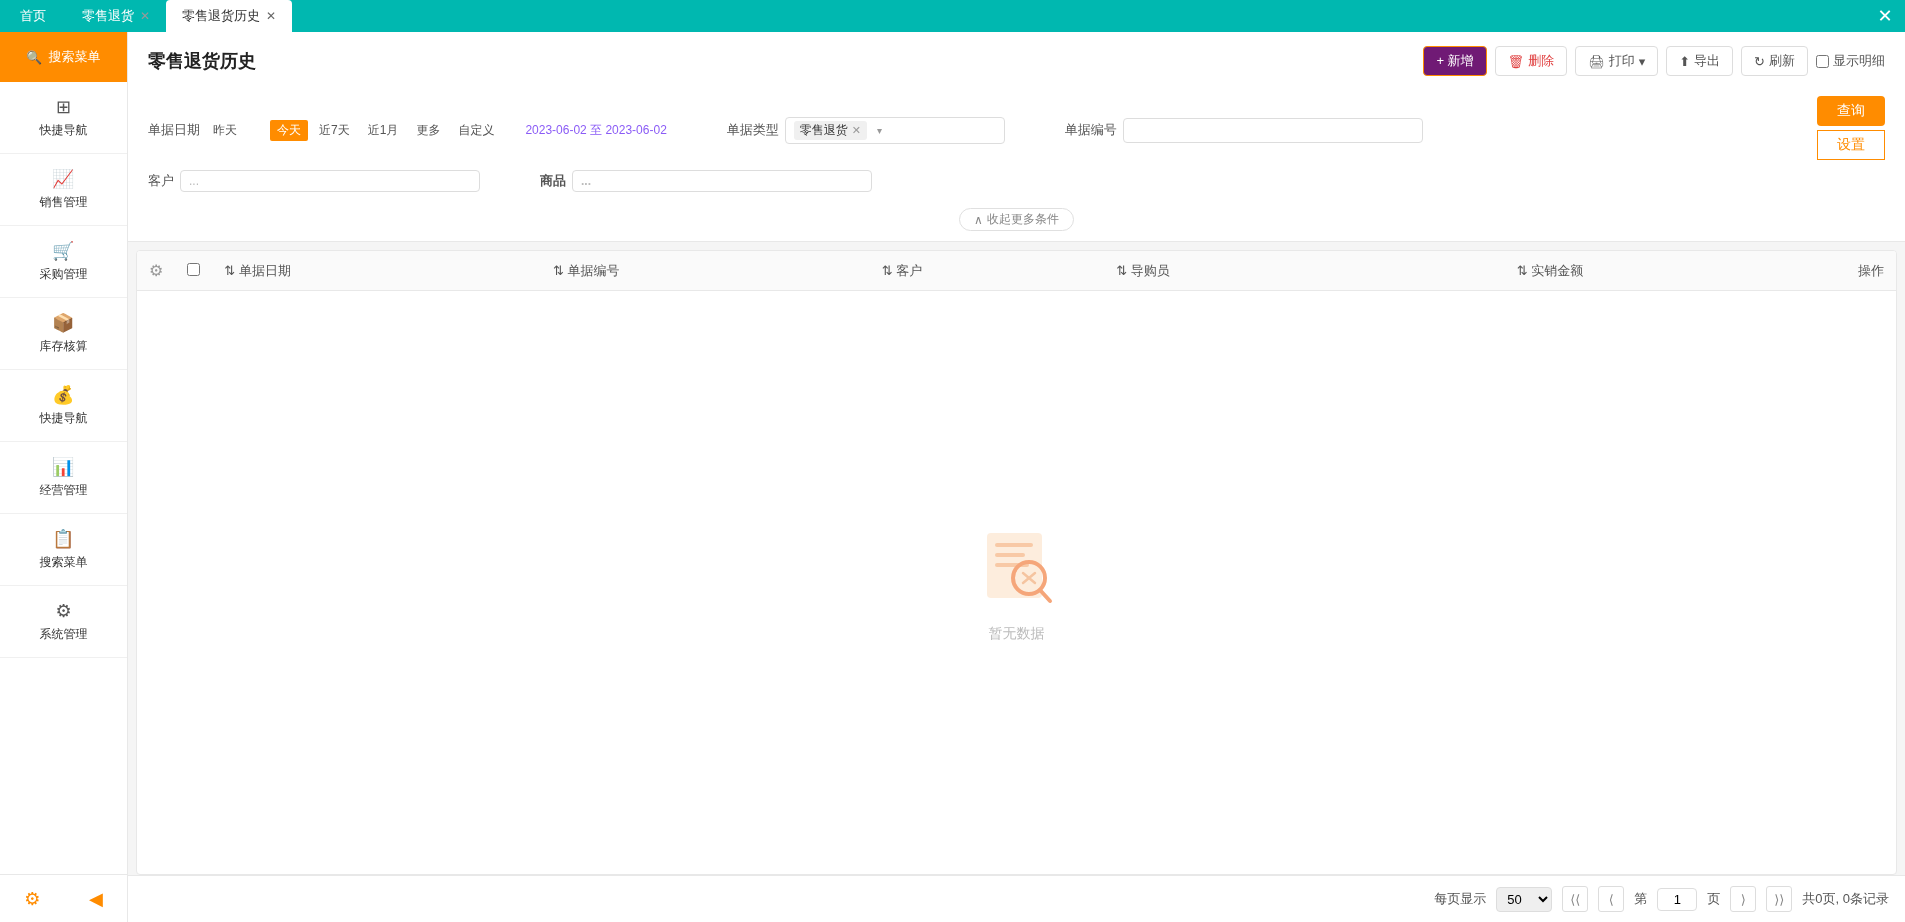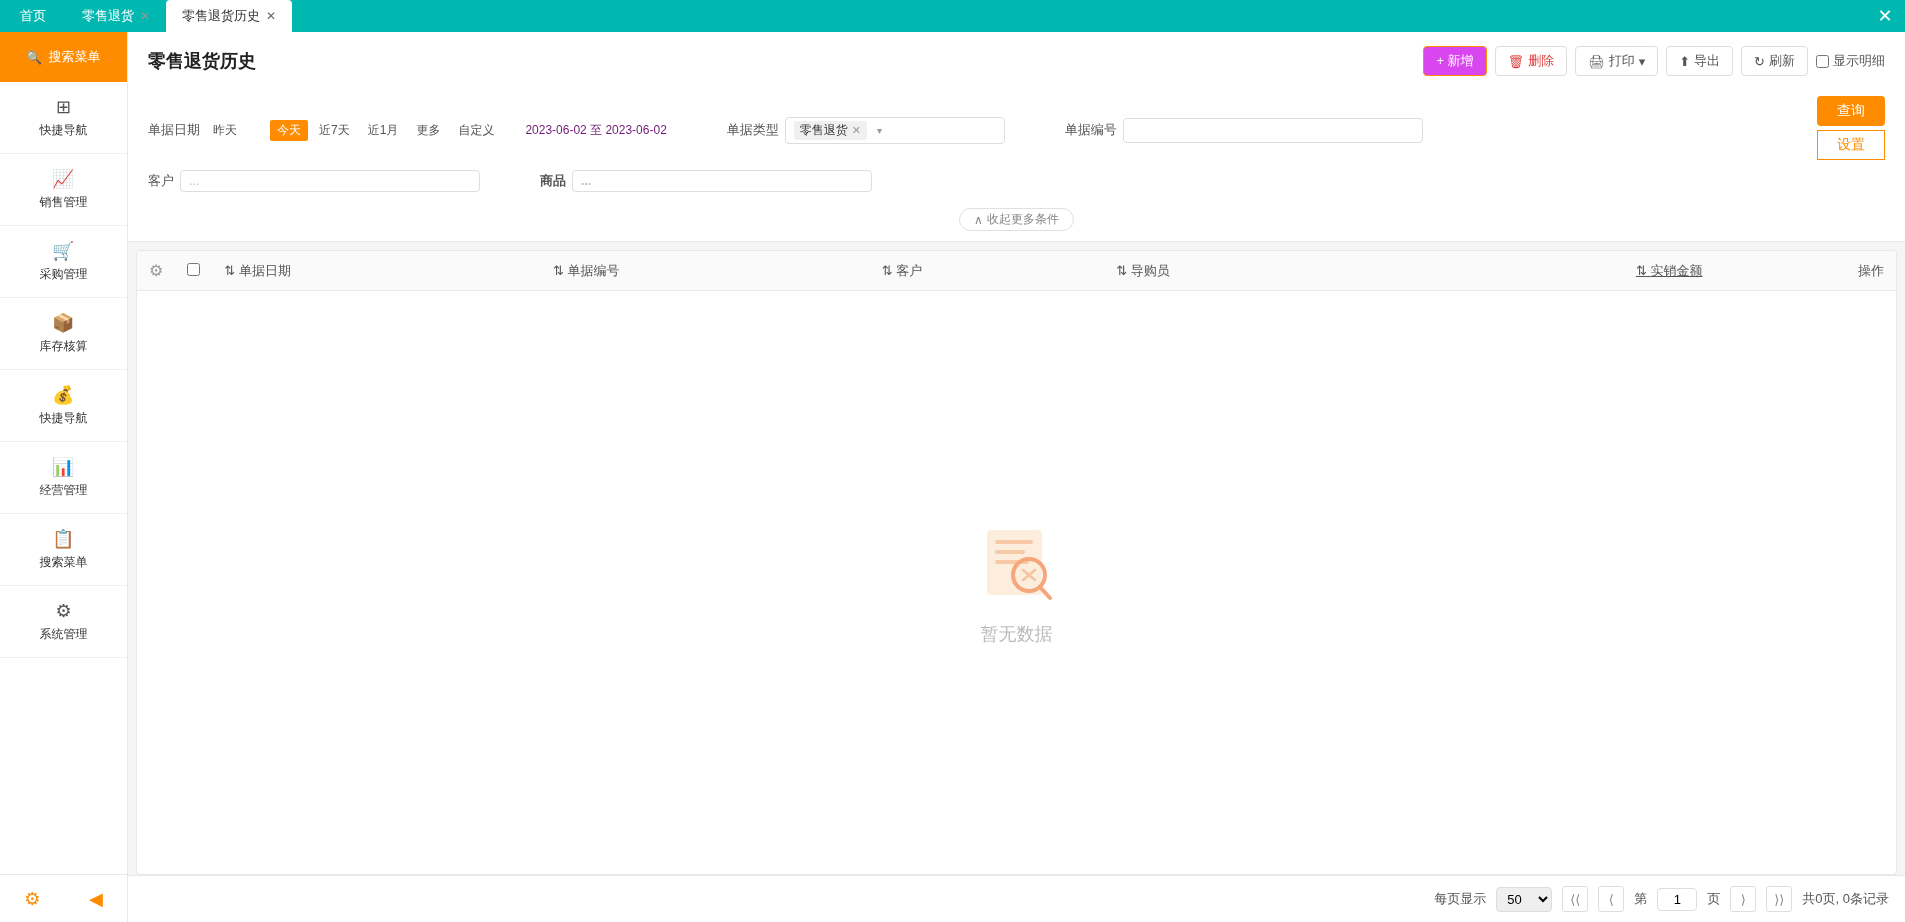--- a/index.html
+++ b/index.html
@@ -155,21 +155,21 @@
       gap: 4px;
       padding: 5px 12px;
       border: 1px solid #ddd;
       border-radius: 4px;
       background: #fff;
       font-size: 13px;
       cursor: pointer;
       color: #555;
     }
     .action-btn.primary {
-      background: #d946ef;
+      background: #701a75;
       color: #fff;
       border-color: #ff8c00;
     }
     .action-btn.danger { color: #e04040; }
 
     
     .filter-section {
       padding: 12px 0 0 0;
     }
     .filter-row {
@@ -204,21 +204,21 @@
       color: #555;
     }
     .date-option.active {
       background: #ff8c00;
       color: #fff;
       border-radius: 2px;
       margin-left: 22px;
     }
     .date-range {
       font-size: 12px;
-      color: #701a75;
+      color: #8b5cf6;
       margin-left: 4px;
     }
     .tag-input {
       display: flex;
       align-items: center;
       border: 1px solid #ddd;
       border-radius: 4px;
       padding: 3px 8px;
       background: #fff;
       min-width: 180px;
@@ -302,21 +302,21 @@
     .checkbox-cell { width: 36px; text-align: center; }
 
     
     .empty-state {
       flex: 1;
       display: flex;
       flex-direction: column;
       align-items: center;
       justify-content: center;
       color: #bbb;
-      font-size: 18px;
+      font-size: 14px;
       gap: 12px;
     }
 
     
     .pagination-bar {
       display: flex;
       align-items: center;
       justify-content: flex-end;
       padding: 10px 16px;
       border-top: 1px solid #e8e8e8;
@@ -561,21 +561,21 @@
                 <span>单据编号</span>
               </th>
               <th>
                 <span>⇅</span>
                 <span>客户</span>
               </th>
               <th>
                 <span>⇅</span>
                 <span>导购员</span>
               </th>
-              <th style="text-align:right;text-decoration:underline;">
+              <th style="text-align:center;">
                 <span>⇅</span>
                 <span>实销金额</span>
               </th>
               <th style="text-align:right;">
                 <span>操作</span>
               </th>
             </tr>
           </thead>
           <tbody id="table-body">
           </tbody>

